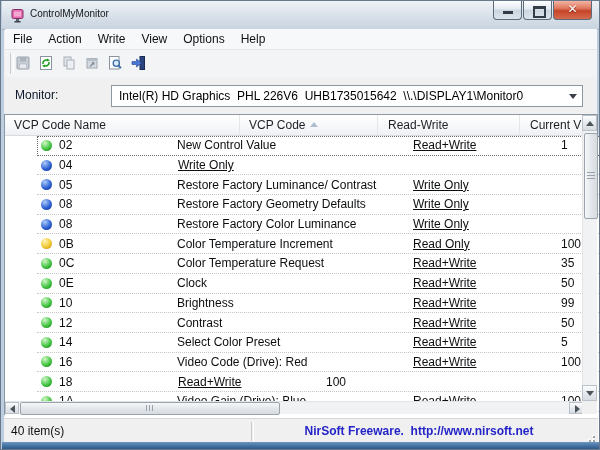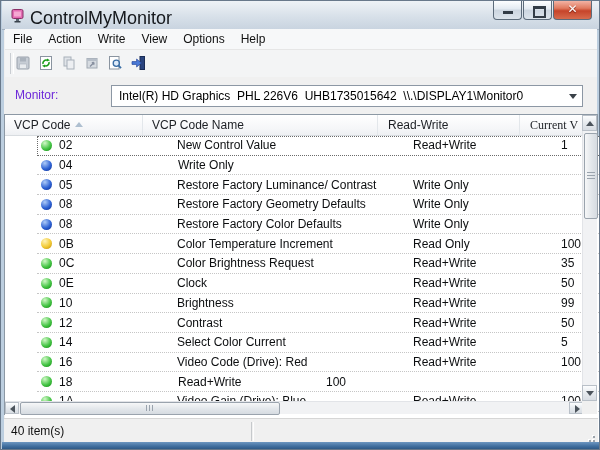--- a/index.html
+++ b/index.html
@@ -2,69 +2,69 @@
 <html><head>
 <meta charset="utf-8">
 <style>
   html,body{margin:0;padding:0;background:#9fb6ca;font-family:"Liberation Sans","DejaVu Sans",sans-serif;}
   .window{position:relative;width:600px;height:450px;background:#f0f0f0;border:1px solid #68788a;
           box-sizing:border-box;box-shadow:inset 0 0 0 3px #bccedf;overflow:hidden;}
   
   .titlebar{position:absolute;left:1px;top:0;width:598px;height:28px;
             background:linear-gradient(#eef2f6,#d6dfe8 60%,#c9d4e0);border-bottom:1px solid #a3b1bf;}
   .app-icon{position:absolute;left:9px;top:7px;}
-  .title-text{position:absolute;left:28px;top:7px;font-size:18px;color:#15181c;}
+  .title-text{position:absolute;left:28px;top:7px;font-size:10px;color:#15181c;}
   .winbtns{position:absolute;top:0;right:8px;display:flex;gap:1px;}
   .wbtn{height:19px;border:1px solid #5c6b7a;border-top:none;border-radius:0 0 4px 4px;
         background:linear-gradient(#fdfeff,#e3eaf1 45%,#ccd6e0 50%,#dce4ec);position:relative;box-sizing:border-box;}
   .wbtn.min,.wbtn.max{width:29px;}
   .wbtn.close{width:39px;background:linear-gradient(#f3b3a4,#e07a5f 40%,#c6442a 55%,#d76b4d);}
   .glyph-min{position:absolute;left:9px;bottom:5px;width:10px;height:3px;background:#323c46;}
   .glyph-max{position:absolute;left:9px;top:5px;width:9px;height:7px;border:2px solid #323c46;border-top-width:3px;}
   .glyph-close{position:absolute;left:0;top:1px;width:100%;text-align:center;color:#fff;font-size:12px;font-weight:bold;
                text-shadow:0 1px 1px #7a1f10;}
   
   .menubar{position:absolute;left:4px;top:28px;width:592px;height:20px;background:#f7f8f9;
            display:flex;align-items:center;border-bottom:1px solid #e6e6e6;}
   .menu-item{padding:2px 8px;font-size:12px;color:#111;}
   
   .toolbar{position:absolute;left:4px;top:49px;width:592px;height:27px;background:#f3f4f5;}
   .tb-sep{position:absolute;left:5px;top:3px;width:2px;height:21px;border-left:1px solid #c9cdd2;border-right:1px solid #fff;}
   .tbtn{position:absolute;top:5px;width:18px;height:18px;}
   
   .monitor-row{position:absolute;left:4px;top:76px;width:592px;height:37px;background:#f0f0f0;}
-  .monitor-label{position:absolute;left:10px;top:11px;font-size:12px;color:#6d28d9;}
+  .monitor-label{position:absolute;left:10px;top:11px;font-size:12px;color:#0f172a;}
   .combo{position:absolute;left:106px;top:8px;width:472px;height:22px;background:#fff;
          border:1px solid #8c97a4;box-sizing:border-box;}
   .combo-text{position:absolute;left:7px;top:3px;font-size:12px;color:#000000;white-space:pre;}
   .combo-arrow{position:absolute;right:5px;top:8px;width:0;height:0;
                border-left:4px solid transparent;border-right:4px solid transparent;border-top:5px solid #3a4148;}
   
   .list{position:absolute;left:3px;top:113px;width:594px;height:301px;background:#fff;
         border:1px solid #8c98a4;box-sizing:border-box;}
   .lheader{position:absolute;left:0;top:0;width:578px;height:20px;
            background:linear-gradient(#ffffff,#f5f6f8 70%,#eef0f3);border-bottom:1px solid #d8dce0;display:flex;}
   .hcell{box-sizing:border-box;border-right:1px solid #e3e7eb;font-size:12px;color:#1c1f24;
          padding:3px 0 0 9px;position:relative;overflow:hidden;white-space:nowrap;}
-  .h-code{width:138px;}.h-name{width:235px;}.h-rw{width:142px;padding-left:10px;}.h-val{flex:1;padding-left:10px;font-family:Liberation Serif, serif;}
+  .h-code{width:138px;}.h-name{width:235px;}.h-rw{width:142px;padding-left:10px;}.h-val{flex:1;padding-left:10px;}
   .sort-arrow{position:absolute;left:70px;top:7px;width:0;height:0;border-left:4px solid transparent;
               border-right:4px solid transparent;border-bottom:5px solid #aebfd0;}
   .lbody{position:absolute;left:0;top:21px;width:578px;height:323px;overflow:hidden;background:#fff;padding-left:32px;}
   .gridline{position:absolute;top:0;height:265px;width:0;border-left:1px dotted #cfcfcf;}
   .row{display:flex;align-items:center;height:19.7px;box-sizing:border-box;
        border-bottom:1px dotted #c6c6c6;position:relative;background:#fff;}
   .row.selected{outline:1px dotted #6a6a6a;outline-offset:-1px;}
   .dot{width:11px;height:11px;border-radius:50%;margin-left:4px;flex:0 0 11px;}
   .dot-green{background:radial-gradient(circle at 35% 28%,#d2f8c8,#46c546 55%,#0f8a0f 95%);}
   .dot-blue{background:radial-gradient(circle at 35% 28%,#aecbf8,#2f63d4 55%,#0b2f96 95%);}
   .dot-yellow{background:radial-gradient(circle at 35% 28%,#fff3b8,#f2ca34 55%,#c28d0e 95%);}
   .cell{font-size:12px;color:#0c0e10;white-space:nowrap;overflow:hidden;box-sizing:border-box;}
   .c-code{width:116px;padding-left:7px;}
   .c-name{width:235px;padding-left:9px;}
-  .c-rw{width:142px;padding-left:10px;}
+  .c-rw{width:142px;padding-left:10px;text-decoration:underline;}
   .c-val{flex:1;padding-left:16px;}
   
   .vsb{position:absolute;right:0;top:0;width:15px;height:286px;background:#f1f2f4;border-left:1px solid #e2e4e8;box-sizing:border-box;}
   .sb-btn{position:absolute;width:15px;height:16px;background:linear-gradient(#fcfdfe,#e6eaee 50%,#d8dde3);
           border:1px solid #b9c0c8;box-sizing:border-box;}
   .sb-btn .tri-up{position:absolute;left:3px;top:5px;width:0;height:0;border-left:4px solid transparent;border-right:4px solid transparent;border-bottom:5px solid #4c545c;}
   .sb-btn .tri-down{position:absolute;left:3px;top:5px;width:0;height:0;border-left:4px solid transparent;border-right:4px solid transparent;border-top:5px solid #4c545c;}
   .vsb-thumb{position:absolute;left:1px;top:18px;width:12px;height:84px;border:1px solid #9aa3ad;border-radius:2px;
              background:linear-gradient(90deg,#f6f7f8,#e2e6ea 55%,#d6dbe1);}
   .vsb-thumb::after{content:"";position:absolute;left:2px;top:38px;width:8px;height:7px;
@@ -177,25 +177,25 @@
   <div class="monitor-row">
     <span class="monitor-label">Monitor:</span>
     <div class="combo">
       <span class="combo-text">Intel(R) HD Graphics  PHL 226V6  UHB1735015642  \\.\DISPLAY1\Monitor0</span>
       <span class="combo-arrow"></span>
     </div>
   </div>
 
   <div class="list">
     <div class="lheader">
+      <div class="hcell h-name">VCP Code Name</div>
       <div class="hcell h-code">
         <span>VCP Code</span>
         <span class="sort-arrow"></span>
       </div>
-      <div class="hcell h-name">VCP Code Name</div>
       <div class="hcell h-rw">Read-Write</div>
       <div class="hcell h-val">Current V</div>
     </div>
     <div class="lbody">
       <span class="gridline" style="left:138px"></span>
       <span class="gridline" style="left:373px"></span>
       <span class="gridline" style="left:515px"></span>
     <div class="row selected">
     <span class="dot dot-green"></span>
     <span class="cell c-code">02</span>
@@ -219,35 +219,35 @@
         <div class="row">
     <span class="dot dot-blue"></span>
     <span class="cell c-code">08</span>
     <span class="cell c-name">Restore Factory Geometry Defaults</span>
     <span class="cell c-rw">Write Only</span>
     <span class="cell c-val"></span>
   </div>
         <div class="row">
     <span class="dot dot-blue"></span>
     <span class="cell c-code">08</span>
-    <span class="cell c-name">Restore Factory Color Defaults</span>
+    <span class="cell c-name">Restore Factory Color Luminance</span>
     <span class="cell c-rw">Write Only</span>
     <span class="cell c-val"></span>
   </div>
         <div class="row">
     <span class="dot dot-yellow"></span>
     <span class="cell c-code">0B</span>
     <span class="cell c-name">Color Temperature Increment</span>
     <span class="cell c-rw">Read Only</span>
     <span class="cell c-val">100</span>
   </div>
         <div class="row">
     <span class="dot dot-green"></span>
     <span class="cell c-code">0C</span>
-    <span class="cell c-name">Color Brightness Request</span>
+    <span class="cell c-name">Color Temperature Request</span>
     <span class="cell c-rw">Read+Write</span>
     <span class="cell c-val">35</span>
   </div>
         <div class="row">
     <span class="dot dot-green"></span>
     <span class="cell c-code">0E</span>
     <span class="cell c-name">Clock</span>
     <span class="cell c-rw">Read+Write</span>
     <span class="cell c-val">50</span>
   </div>
@@ -261,21 +261,21 @@
         <div class="row">
     <span class="dot dot-green"></span>
     <span class="cell c-code">12</span>
     <span class="cell c-name">Contrast</span>
     <span class="cell c-rw">Read+Write</span>
     <span class="cell c-val">50</span>
   </div>
         <div class="row">
     <span class="dot dot-green"></span>
     <span class="cell c-code">14</span>
-    <span class="cell c-name">Select Color Current</span>
+    <span class="cell c-name">Select Color Preset</span>
     <span class="cell c-rw">Read+Write</span>
     <span class="cell c-val">5</span>
   </div>
         <div class="row">
     <span class="dot dot-green"></span>
     <span class="cell c-code">16</span>
     <span class="cell c-name">Video Code (Drive): Red</span>
     <span class="cell c-rw">Read+Write</span>
     <span class="cell c-val">100</span>
   </div>
@@ -310,20 +310,21 @@
       <div class="sb-btn" style="right:0;top:0;">
           <span class="tri-right"></span>
         </div>
     </div>
     <div class="sb-corner"></div>
   </div>
 
   <div class="statusbar">
     <span class="status-count">40 item(s)</span>
     <span class="status-divider"></span>
+    <span class="status-brand">NirSoft Freeware.  http://www.nirsoft.net</span>
     <span class="grip">
         <i></i>
         <i></i>
         <i></i>
       </span>
   </div>
   <div class="bottom-strip"></div>
 
 </div>
 

